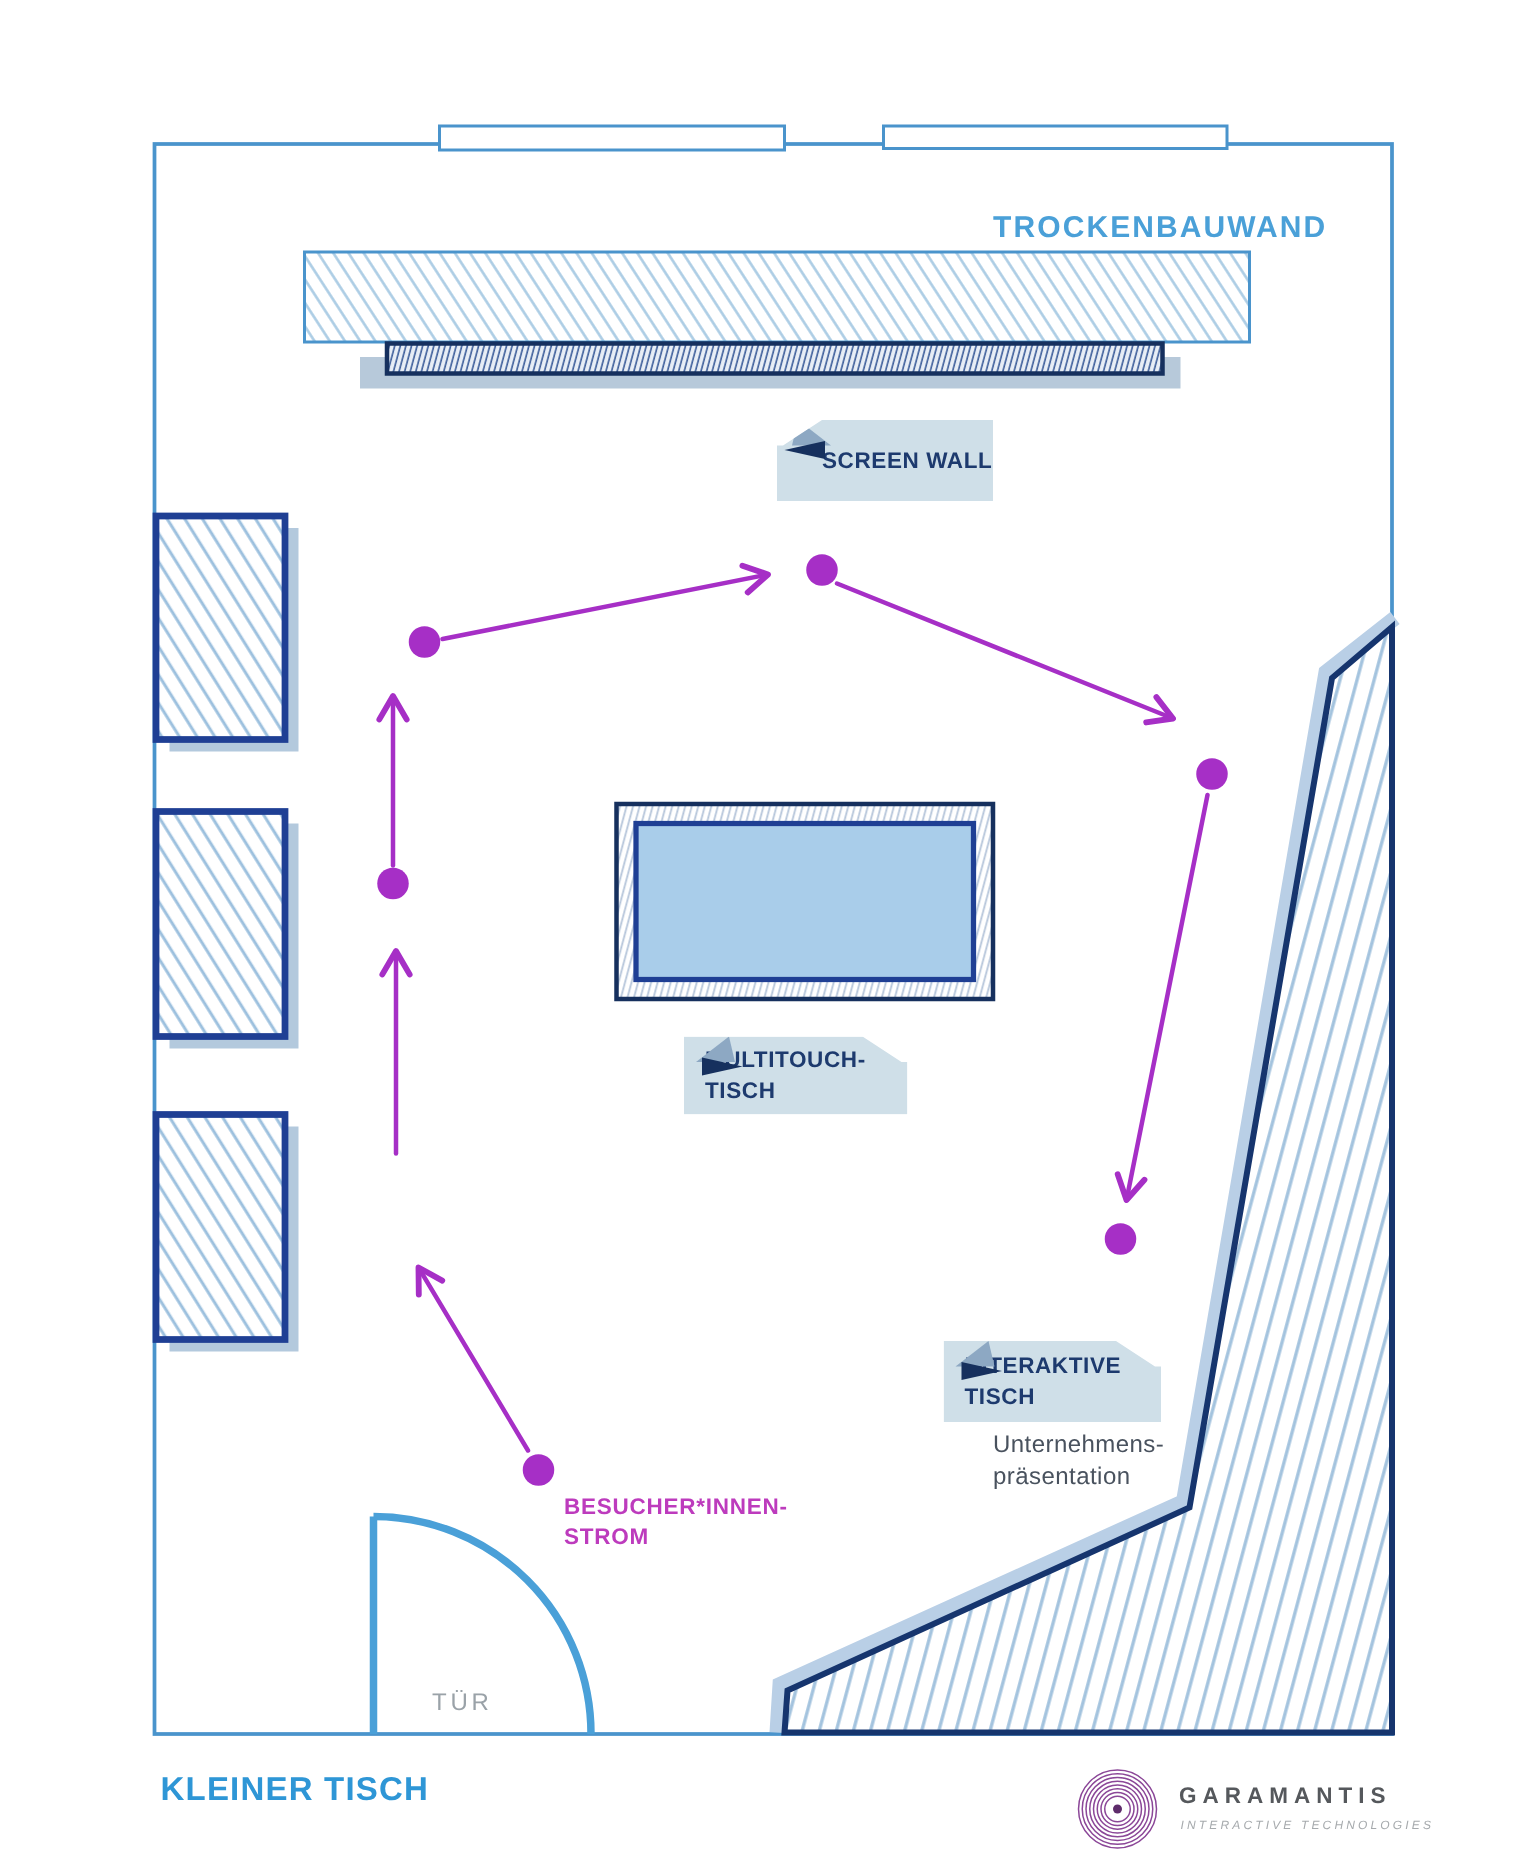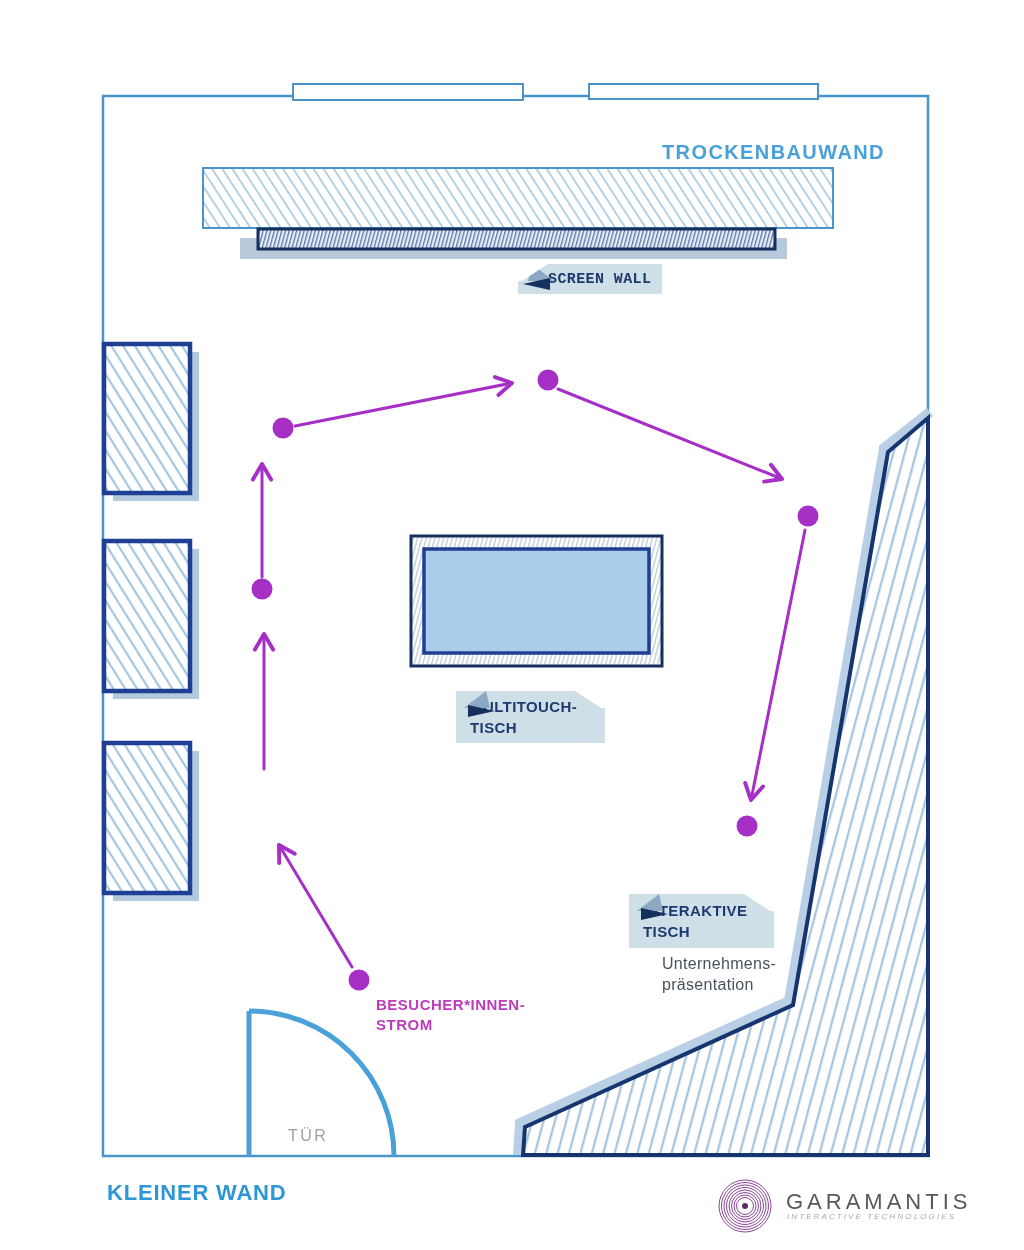--- a/index.html
+++ b/index.html
@@ -38,21 +38,21 @@
   .fold-left{left:-8px;}
   .cut-r{clip-path:polygon(0 0, calc(100% - 30px) 0, calc(100% - 4px) 17px, 100% 17px, 100% 100%, 0 100%);}
   .cut-l{clip-path:polygon(30px 0, 100% 0, 100% 100%, 0 100%, 0 17px, 4px 17px);}
   .fold-gray{fill:var(--fold);}
   .fold-navy{fill:var(--navy);}
   .note{position:absolute;color:var(--note);font-size:16px;line-height:21px;letter-spacing:.3px;}
   .flow-text{position:absolute;color:var(--flow-text);font-weight:bold;font-size:15px;line-height:20px;letter-spacing:.5px;}
   .drywall-label{position:absolute;color:var(--door);font-size:20px;font-weight:600;letter-spacing:1.4px;width:172px;text-align:right;}
   .door-label{position:absolute;color:var(--gray);font-size:16px;letter-spacing:2.5px;margin-left:24px;}
   .title{position:absolute;color:var(--title);font-size:22px;font-weight:bold;letter-spacing:.8px;}
-  .brand{position:absolute;color:#55585c;font-size:22px;font-weight:400;letter-spacing:4px;}
+  .brand{position:absolute;color:#55585c;font-size:15px;font-weight:700;letter-spacing:4px;}
   .tagline{position:absolute;color:#a6aaad;font-size:8px;letter-spacing:2.1px;}
   .logo-ring{fill:none;stroke:var(--logo);stroke-width:1;}
   .logo-dot{fill:#5e2c6b;}
 </style>
 </head>
 <body>
 
 <div class="canvas">
 
   <svg width="1024" height="1250" viewBox="0 0 1024 1250">
@@ -117,21 +117,21 @@
     <circle cx="283" cy="428" r="10.5" class="flow-dot"></circle>
     <circle cx="548" cy="380" r="10.5" class="flow-dot"></circle>
     <circle cx="808" cy="516" r="10.5" class="flow-dot"></circle>
     <circle cx="747" cy="826" r="10.5" class="flow-dot"></circle>
     <circle cx="262" cy="589" r="10.5" class="flow-dot"></circle>
     <circle cx="359" cy="980" r="10.5" class="flow-dot"></circle>
   </svg>
 
   <div class="drywall-label" style="left:662px;top:141px;">TROCKENBAUWAND</div>
 
-  <div class="lbl cut-l" style="left:518px;top:264px;width:144px;height:30px;padding-left:30px;box-sizing:border-box;font-family:Liberation Mono, monospace;">
+  <div class="lbl cut-l" style="left:518px;top:280px;width:144px;height:54px;padding-left:30px;box-sizing:border-box;">
     <svg class="fold fold-left" width="44" height="30">
       <polygon points="36,17 14,0 10,17" class="fold-gray"></polygon>
       <polygon points="32,14 5,20 32,26" class="fold-navy"></polygon>
     </svg>
     <span>SCREEN WALL</span>
   </div>
 
   <div class="lbl cut-r" style="left:456px;top:691px;width:149px;height:52px;padding-left:14px;box-sizing:border-box;">
     <svg class="fold fold-right" width="44" height="30">
       <polygon points="8,17 30,0 34,17" class="fold-gray"></polygon>
@@ -156,21 +156,21 @@
     <div>präsentation</div>
   </div>
 
   <div class="flow-text" style="left:376px;top:995px;">
     <div>BESUCHER*INNEN-</div>
     <div>STROM</div>
   </div>
 
   <div class="door-label" style="left:264px;top:1127px;">TÜR</div>
 
-  <div class="title" style="left:107px;top:1180px;">KLEINER WAND</div>
+  <div class="title" style="left:107px;top:1180px;">KLEINER TISCH</div>
 
   <svg style="left:714px;top:1175px;" width="62" height="62">
     <circle cx="31" cy="31" r="26" class="logo-ring"></circle>
     <circle cx="31" cy="31" r="23.5" class="logo-ring"></circle>
     <circle cx="31" cy="31" r="21" class="logo-ring"></circle>
     <circle cx="31" cy="31" r="18.5" class="logo-ring"></circle>
     <circle cx="31" cy="31" r="16" class="logo-ring"></circle>
     <circle cx="31" cy="31" r="13.5" class="logo-ring"></circle>
     <circle cx="31" cy="31" r="11" class="logo-ring"></circle>
     <circle cx="31" cy="31" r="8.5" class="logo-ring"></circle>

